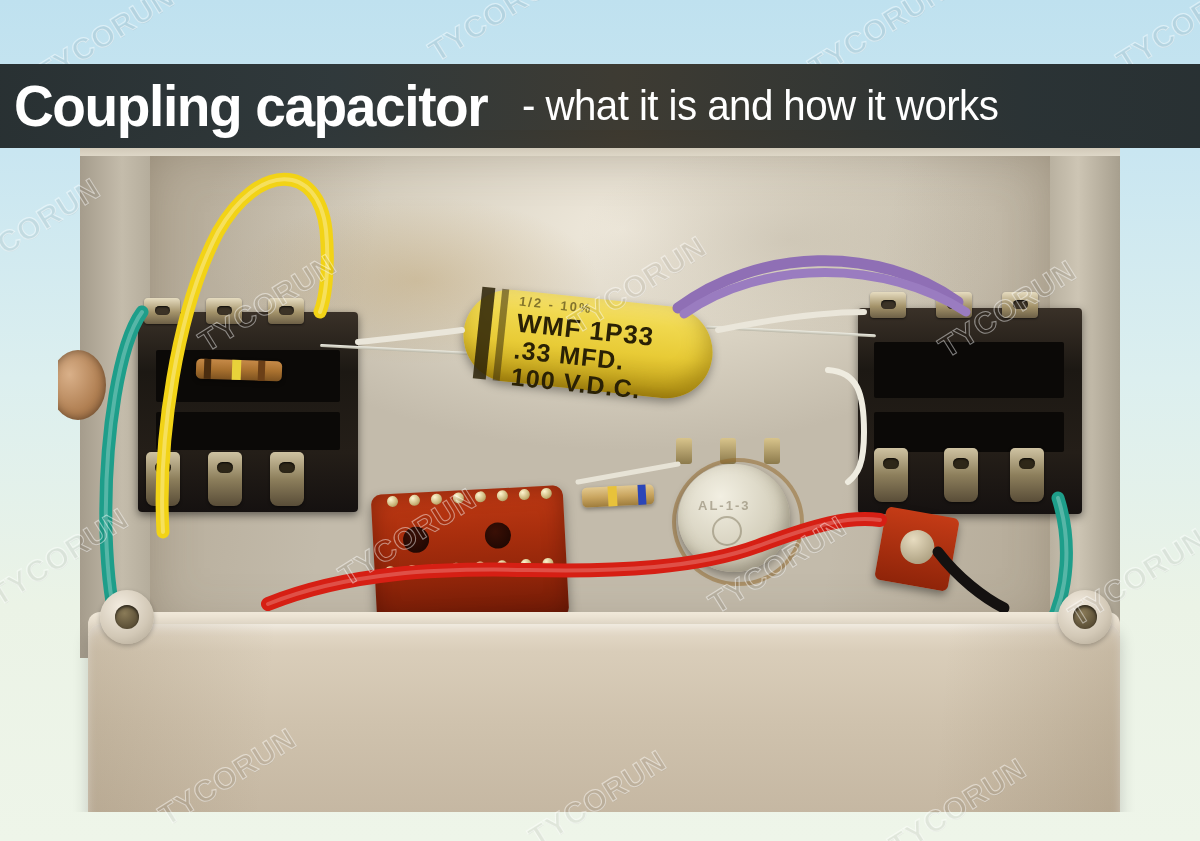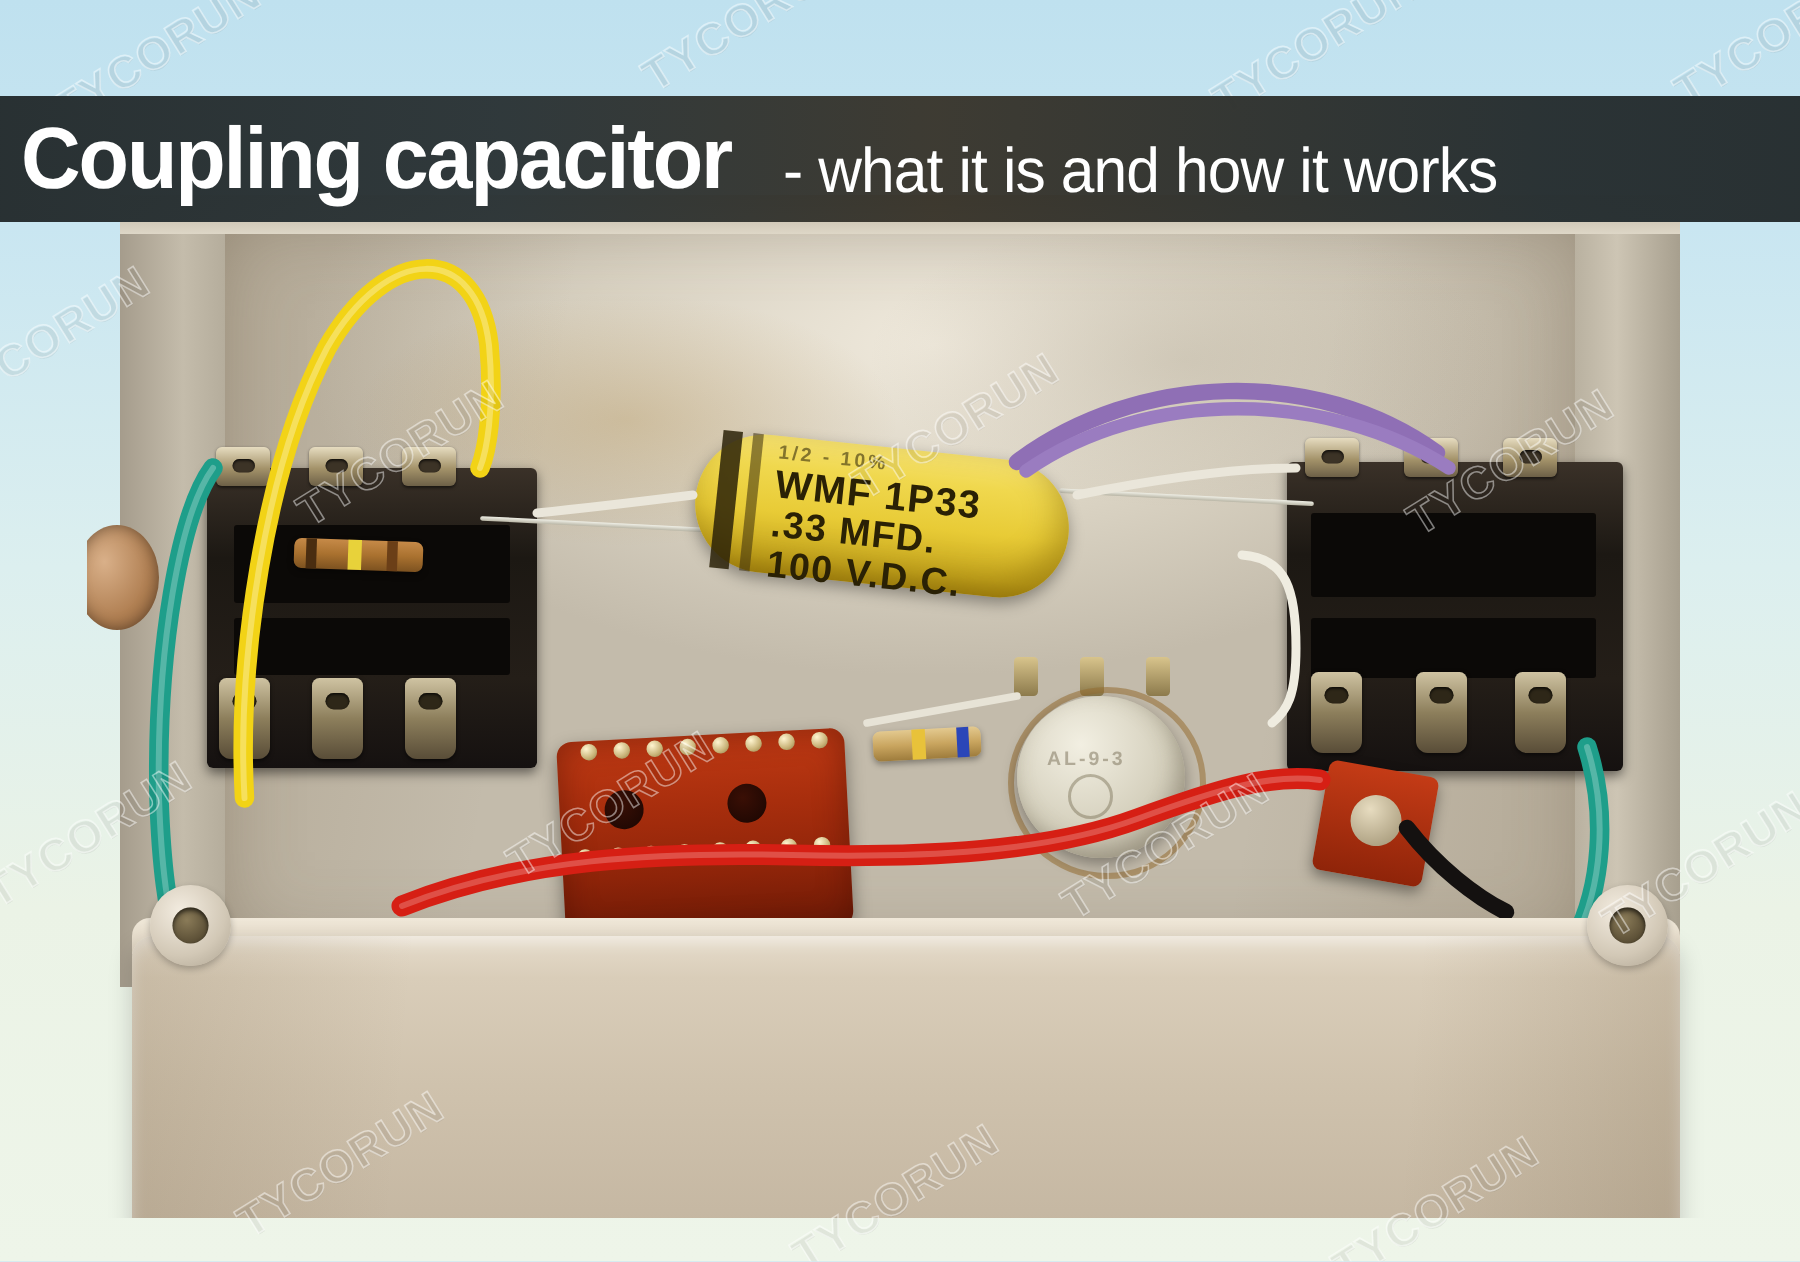--- a/index.html
+++ b/index.html
@@ -135,21 +135,21 @@
     background:linear-gradient(180deg,#2a241c,#100d09);border-radius:3px;}
 
   
   .wsvg{position:absolute;inset:0;}
 
   
   .banner{position:absolute;left:0;top:64px;width:1200px;height:84px;z-index:60;
     background:rgba(46,56,58,.88);display:flex;align-items:center;}
   .banner-grad{position:absolute;inset:0;
     background:linear-gradient(90deg,rgba(40,48,50,.97) 0%,rgba(44,52,54,.80) 28%,rgba(60,48,32,.62) 52%,rgba(40,48,50,.90) 86%,rgba(40,48,50,.97) 100%);}
-  .banner .txtwrap{position:relative;display:flex;align-items:flex-end;padding-left:14px;white-space:nowrap;}
+  .banner .txtwrap{position:relative;display:flex;align-items:center;padding-left:14px;white-space:nowrap;}
   .ttl{color:#fff;font-family:"Liberation Sans",sans-serif;font-weight:700;font-size:58px;
     letter-spacing:-1.5px;line-height:1;transform:scaleX(.95);transform-origin:left;}
   .sub{color:#fff;font-family:"Liberation Sans",sans-serif;font-weight:400;font-size:42px;
     letter-spacing:-.6px;line-height:1;margin-left:10px;transform:scaleX(.96);transform-origin:left;}
 </style>
 </head>
 <body>
 
 <div class="stage">
 
@@ -235,21 +235,21 @@
         <b style="left:26px;width:9px;background:#e8c23a;"></b>
         <b style="left:56px;width:8px;background:#2b46b8;"></b>
       </div>
 
       <div class="pot">
         <div class="tab" style="left:6px;"></div>
         <div class="tab" style="left:50px;"></div>
         <div class="tab" style="left:94px;"></div>
         <div class="ring"></div>
         <div class="can">
-          <div class="emb">AL-9-3</div>
+          <div class="emb">AL-1-3</div>
         </div>
       </div>
 
       <div class="trim"></div>
 
       <div class="blackbar"></div>
 
       <svg class="wsvg" viewBox="0 0 1084 800" preserveAspectRatio="none">
 
         <path d="M105,520 C100,430 118,300 160,220 C200,150 260,150 268,218 C272,262 266,290 262,300" stroke="#f2d316" stroke-width="13" fill="none" stroke-linecap="round"></path>

